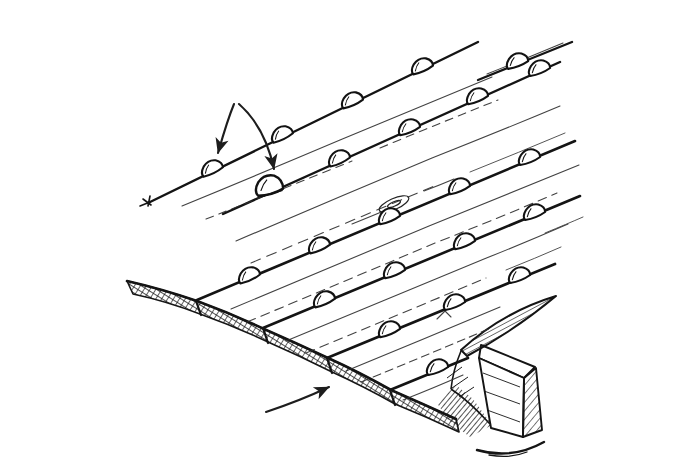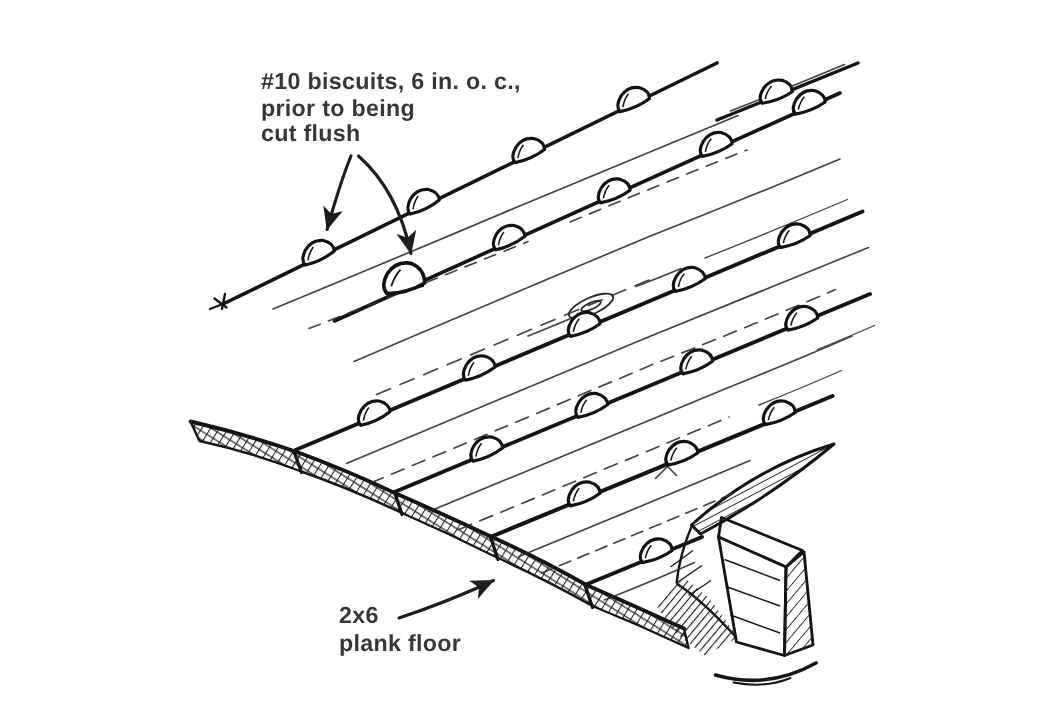--- a/index.html
+++ b/index.html
@@ -152,19 +152,14 @@
       <use href="#b" transform="translate(438,370) rotate(-22)"></use>
     </g>
 
     <g stroke="#1d1d1d" fill="none" stroke-width="2.1" stroke-linecap="round">
       <path d="M234,104 C227,121 222,139 218,153" marker-end="url(#ah)"></path>
       <path d="M239,104 C256,119 268,141 274,169" marker-end="url(#ah)"></path>
       <path d="M266,412 C290,404 310,396 329,387" marker-end="url(#ah)"></path>
     </g>
   </svg>
 
-  <div class="label label-biscuits">#10 biscuits, 6 in. o. c.,
-prior to being
-cut flush</div>
-  <div class="label label-plank">2x6
-plank floor</div>
 
 </div>
 
 </body></html>

